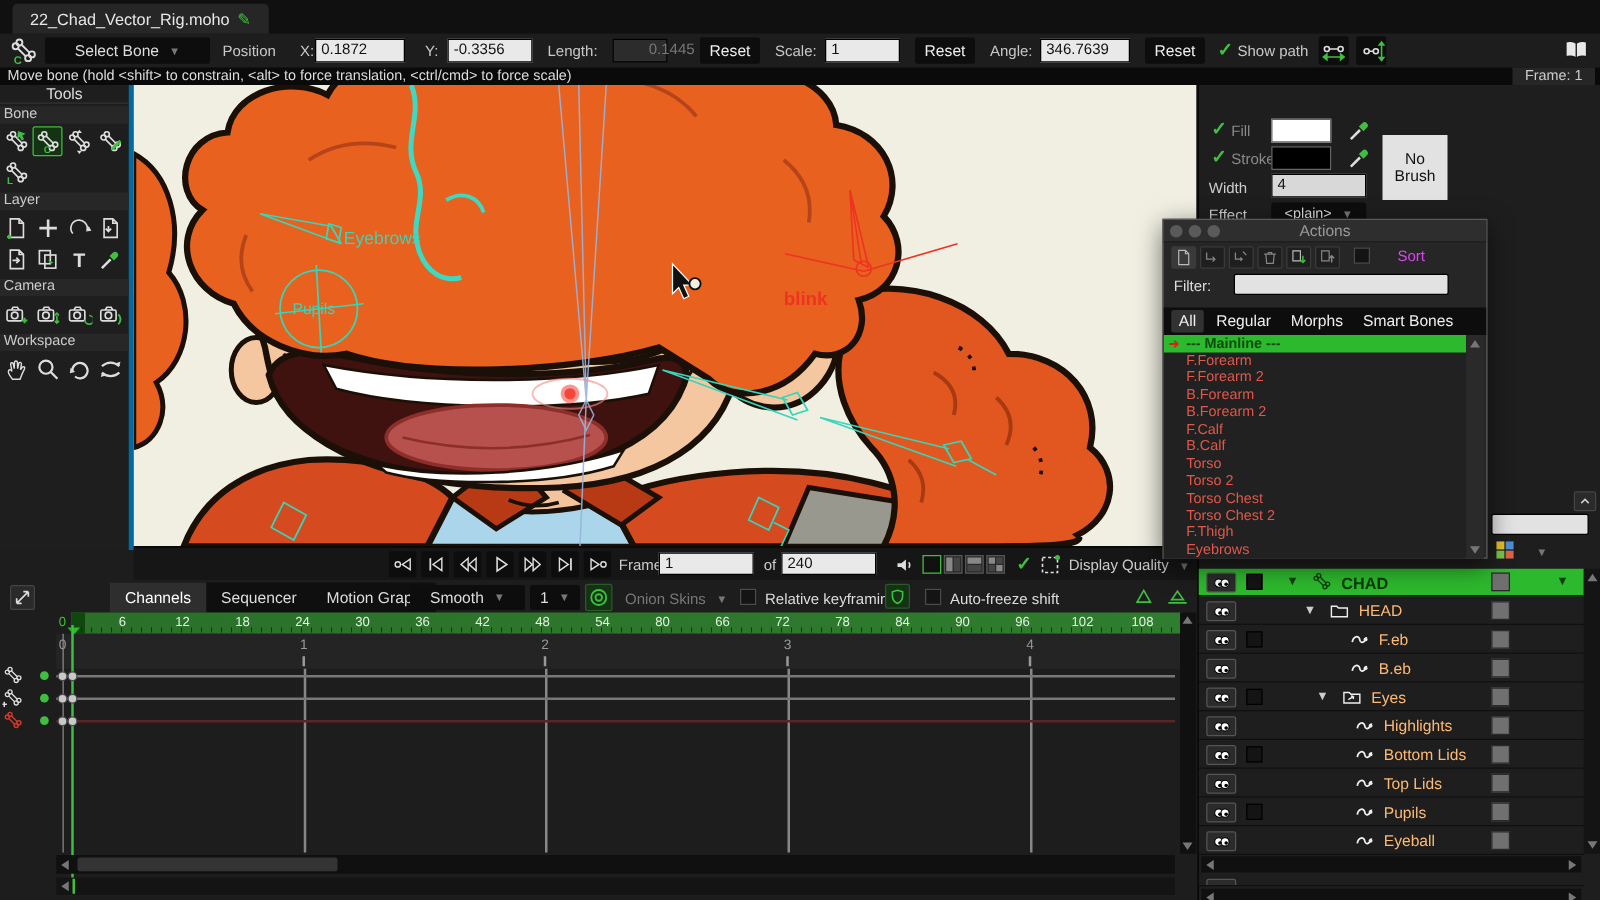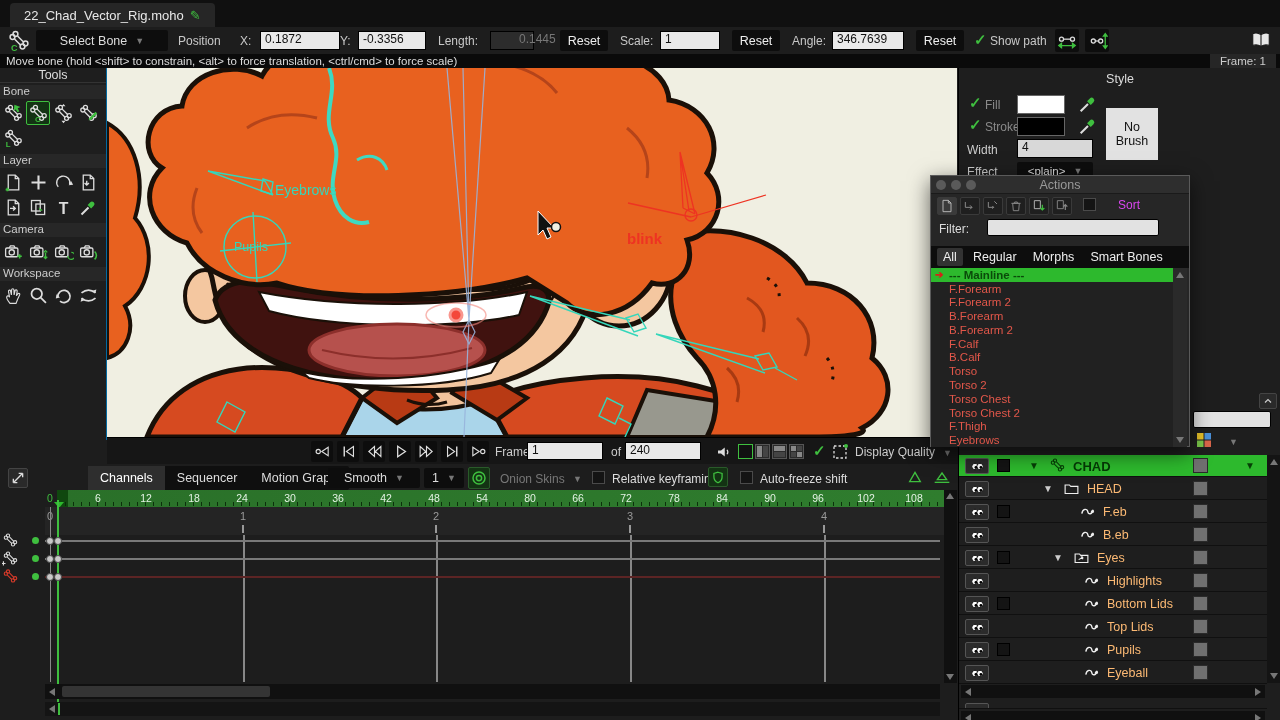--- a/index.html
+++ b/index.html
@@ -31,21 +31,21 @@
     align-items:center; justify-content:center; }
 
   
   .statusbar { left:0; top:54px; width:1280px; height:14px; background:#0a0a0a;
     font-size:11.5px; color:#ddd; }
   .frame-ind { position:absolute; right:4px; top:0; height:14px; padding:0 10px;
     background:#262626; color:#ccc; font-size:11.5px; display:flex; align-items:center; }
 
   
   .toolspanel { left:0; top:68px; width:107px; height:372px; background:#1e1e1e;
-    border-right:1px solid #0369a1; }
+    border-right:4px solid #0369a1; }
   .tp-title { height:15px; text-align:center; font-size:12.5px; color:#ddd;
     border-bottom:1px solid #333; }
   .tp-sec { height:14px; background:#272727; font-size:11.5px; color:#ccc;
     padding-left:3px; margin-top:2px; }
   .tp-grid { display:flex; flex-wrap:wrap; padding:2px 1px; gap:1px; }
   .tool-btn { width:24px; height:24px; display:flex; align-items:center; justify-content:center;
     color:#ddd; border:1px solid transparent; border-radius:2px; }
   .tool-btn.sel { border:1px solid #3fbf3f; background:#133313; }
 
   
@@ -168,21 +168,21 @@
           </g>
           <text x="4" y="22" fill="#3fbf3f" font-size="9" font-weight="bold">C</text>
         </svg>
     </div>
     <div class="dropdown abs" style="left:36px;top:3px;width:132px;height:21px;">
       <span>Select Bone</span>
       <span class="dd-arrow">▼</span>
     </div>
     <span class="tb-lbl" style="left:178px;">Position</span>
     <span class="tb-lbl" style="left:240px;">X:</span>
-    <div class="tb-input" style="left:260px;width:80px;">0.1872</div>
+    <div class="tb-input" style="left:252px;width:72px;">0.1872</div>
     <span class="tb-lbl" style="left:340px;">Y:</span>
     <div class="tb-input" style="left:358px;width:68px;">-0.3356</div>
     <span class="tb-lbl" style="left:438px;">Length:</span>
     <div class="tb-input dis" style="left:490px;width:44px;padding-left:28px;">0.1445</div>
     <div class="tb-btn" style="left:560px;width:48px;">Reset</div>
     <span class="tb-lbl" style="left:620px;">Scale:</span>
     <div class="tb-input" style="left:660px;width:60px;">1</div>
     <div class="tb-btn" style="left:732px;width:48px;">Reset</div>
     <span class="tb-lbl" style="left:792px;">Angle:</span>
     <div class="tb-input" style="left:832px;width:72px;">346.7639</div>
@@ -815,21 +815,20 @@
     </div>
     <div class="scroll" style="left:45px;top:238px;width:895px;height:14px;background:#141414;">
       <div class="tri" style="left:4px;top:3px;border-top:4px solid transparent;border-bottom:4px solid transparent;border-right:6px solid #777;"></div>
       <div class="abs" style="left:13px;top:1px;width:2px;height:12px;background:#3fbf3f;"></div>
     </div>
   </div>
 
   <div class="rightpanel abs">
 
     <div class="abs" style="left:0;top:0;width:322px;height:107px;">
-      <div class="rp-title">Style</div>
       <span class="chk abs" style="left:10px;top:26px;">✓</span>
       <span class="st-lbl" style="left:26px;top:30px;">Fill</span>
       <div class="swatch" style="left:58px;top:27px;background:#ffffff;"></div>
       <svg class="abs" style="left:118px;top:25px;" width="22" height="22" viewBox="0 0 24 24">
           <path d="M4,20 l8,-8" stroke="#ddd" stroke-width="2.2"></path>
           <path d="M11,9 l4,4 3,-3 a2.4,2.4 0 0 0 -4,-4 z" fill="#3fbf3f"></path>
         </svg>
       <span class="chk abs" style="left:10px;top:48px;">✓</span>
       <span class="st-lbl" style="left:26px;top:52px;">Stroke</span>
       <div class="swatch" style="left:58px;top:49px;background:#000000;"></div>

